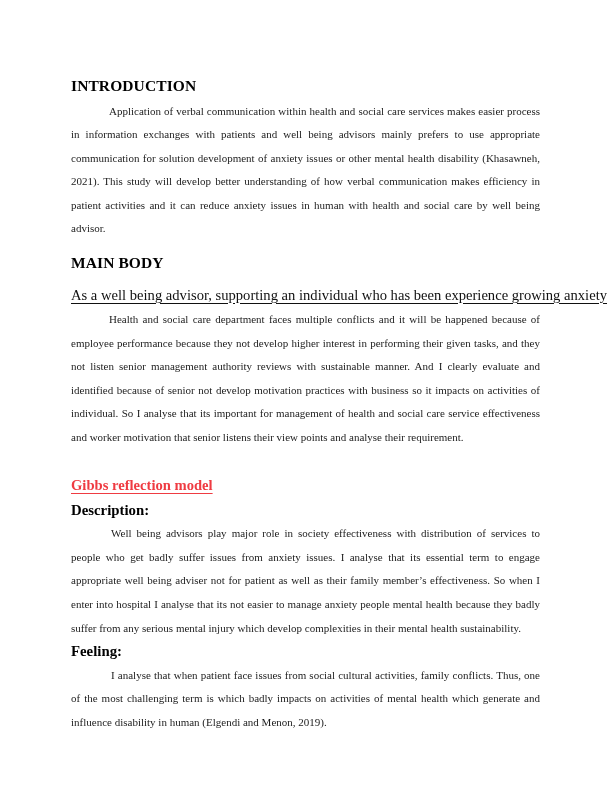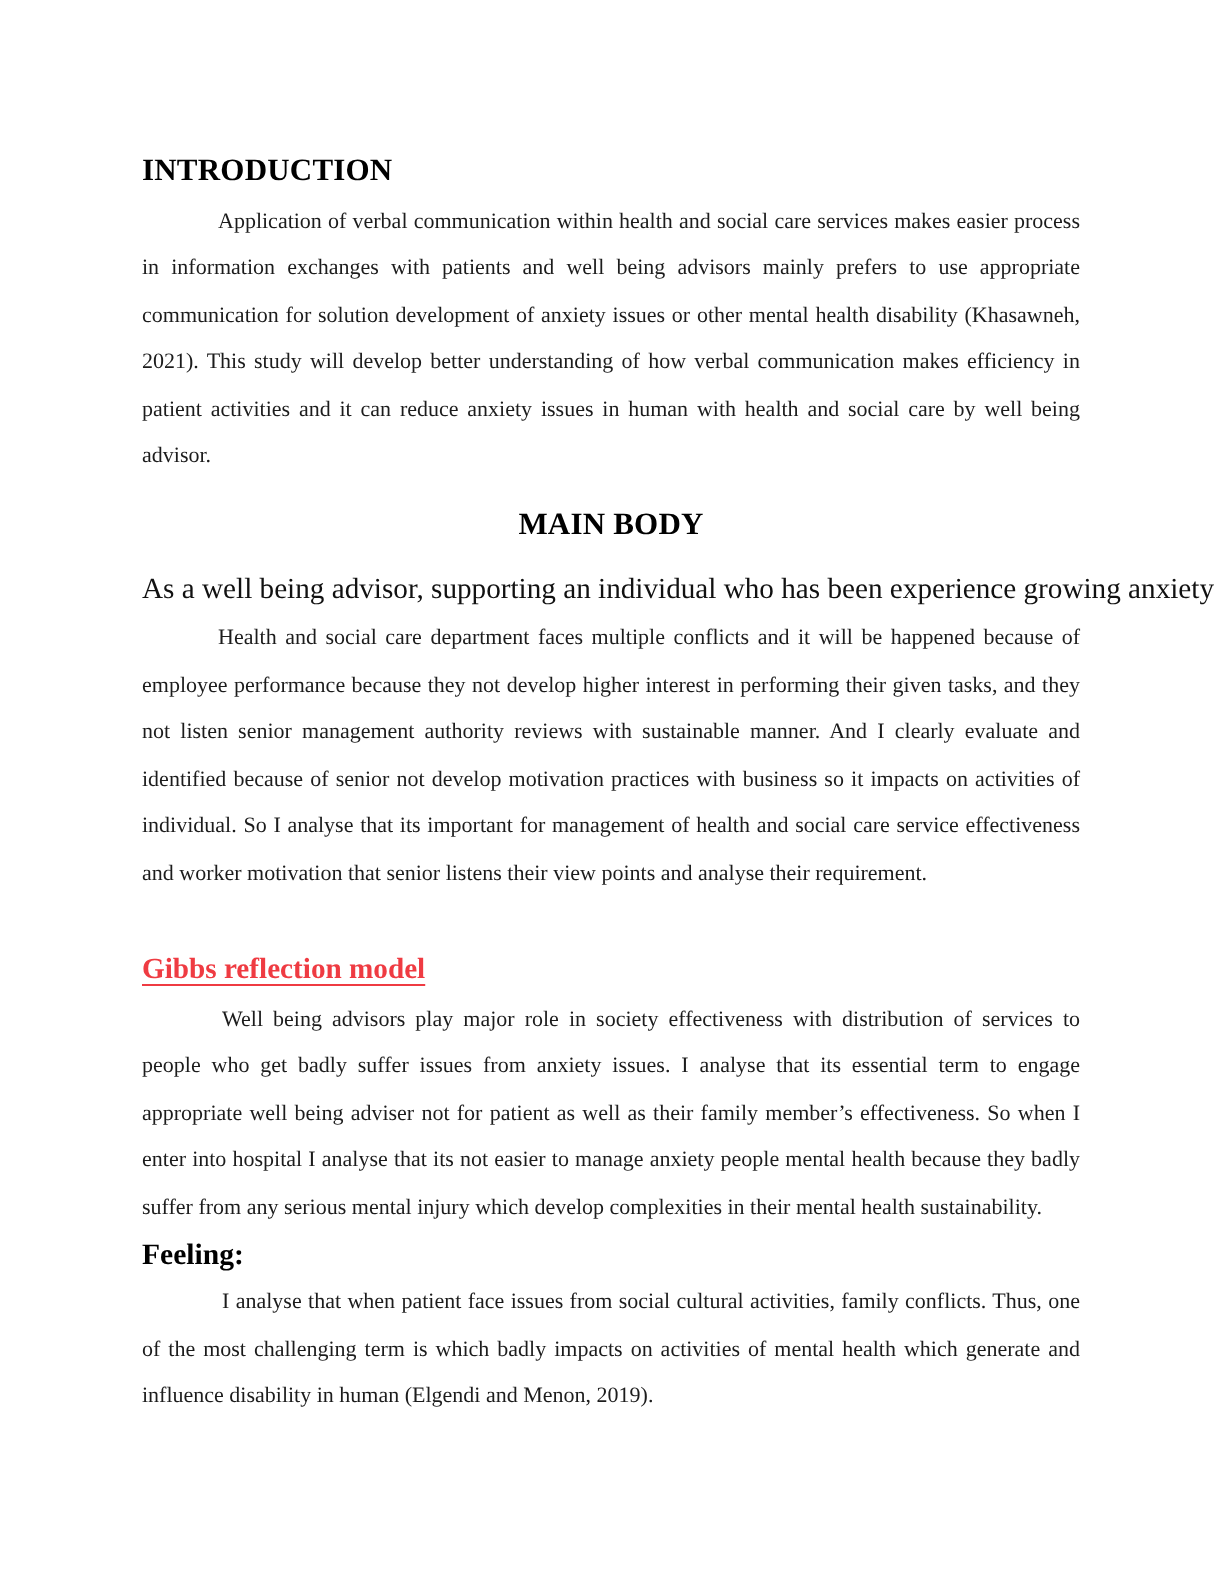--- a/index.html
+++ b/index.html
@@ -29,28 +29,28 @@
   .h-section {
     font-size: 15.5px;
     font-weight: bold;
     line-height: 23.5px;
     margin: 0 0 2px 0;
     letter-spacing: 0.1px;
     color: #000000;
   }
   .h-section.spaced-top {
     margin-top: 10px;
-    text-align: center;
   }
 
   .h-sub-underline {
     font-size: 14.6px;
     font-weight: normal;
     line-height: 23.5px;
     margin: 9px 0 1px 0;
+    text-decoration: underline;
     text-underline-offset: 2.5px;
     text-decoration-thickness: 1px;
     color: #111111;
     white-space: nowrap;
   }
 
   .h-red-link {
     font-size: 14.6px;
     font-weight: bold;
     line-height: 23.5px;
@@ -108,20 +108,21 @@
     <div class="h-sub-underline">As a well being advisor, supporting an individual who has been experience growing anxiety</div>
 
     <p class="para">Health and social care department faces multiple conflicts and it will be happened because of employee performance because they not develop higher interest in performing their given tasks, and they not listen senior management authority reviews with sustainable manner. And I clearly evaluate and identified because of senior not develop motivation practices with business so it impacts on activities of individual. So I analyse that its important for management of health and social care service effectiveness and worker motivation that senior listens their view points and analyse their requirement.</p>
 
     <div class="gap-line"></div>
 
     <div class="red-wrap">
       <span class="h-red-link">Gibbs reflection model</span>
     </div>
 
+    <div class="h-label">Description:</div>
 
     <p class="para tight">Well being advisors play major role in society effectiveness with distribution of services to people who get badly suffer issues from anxiety issues. I analyse that its essential term to engage appropriate well being adviser not for patient as well as their family member’s effectiveness. So when I enter into hospital I analyse that its not easier to manage anxiety people mental health because they badly suffer from any serious mental injury which develop complexities in their mental health sustainability.</p>
 
     <div class="h-label">Feeling:</div>
 
     <p class="para tight">I analyse that when patient face issues from social cultural activities, family conflicts. Thus, one of the most challenging term is which badly impacts on activities of mental health which generate and influence disability in human (Elgendi and Menon, 2019).</p>
 
   </div>
 </div>
 

